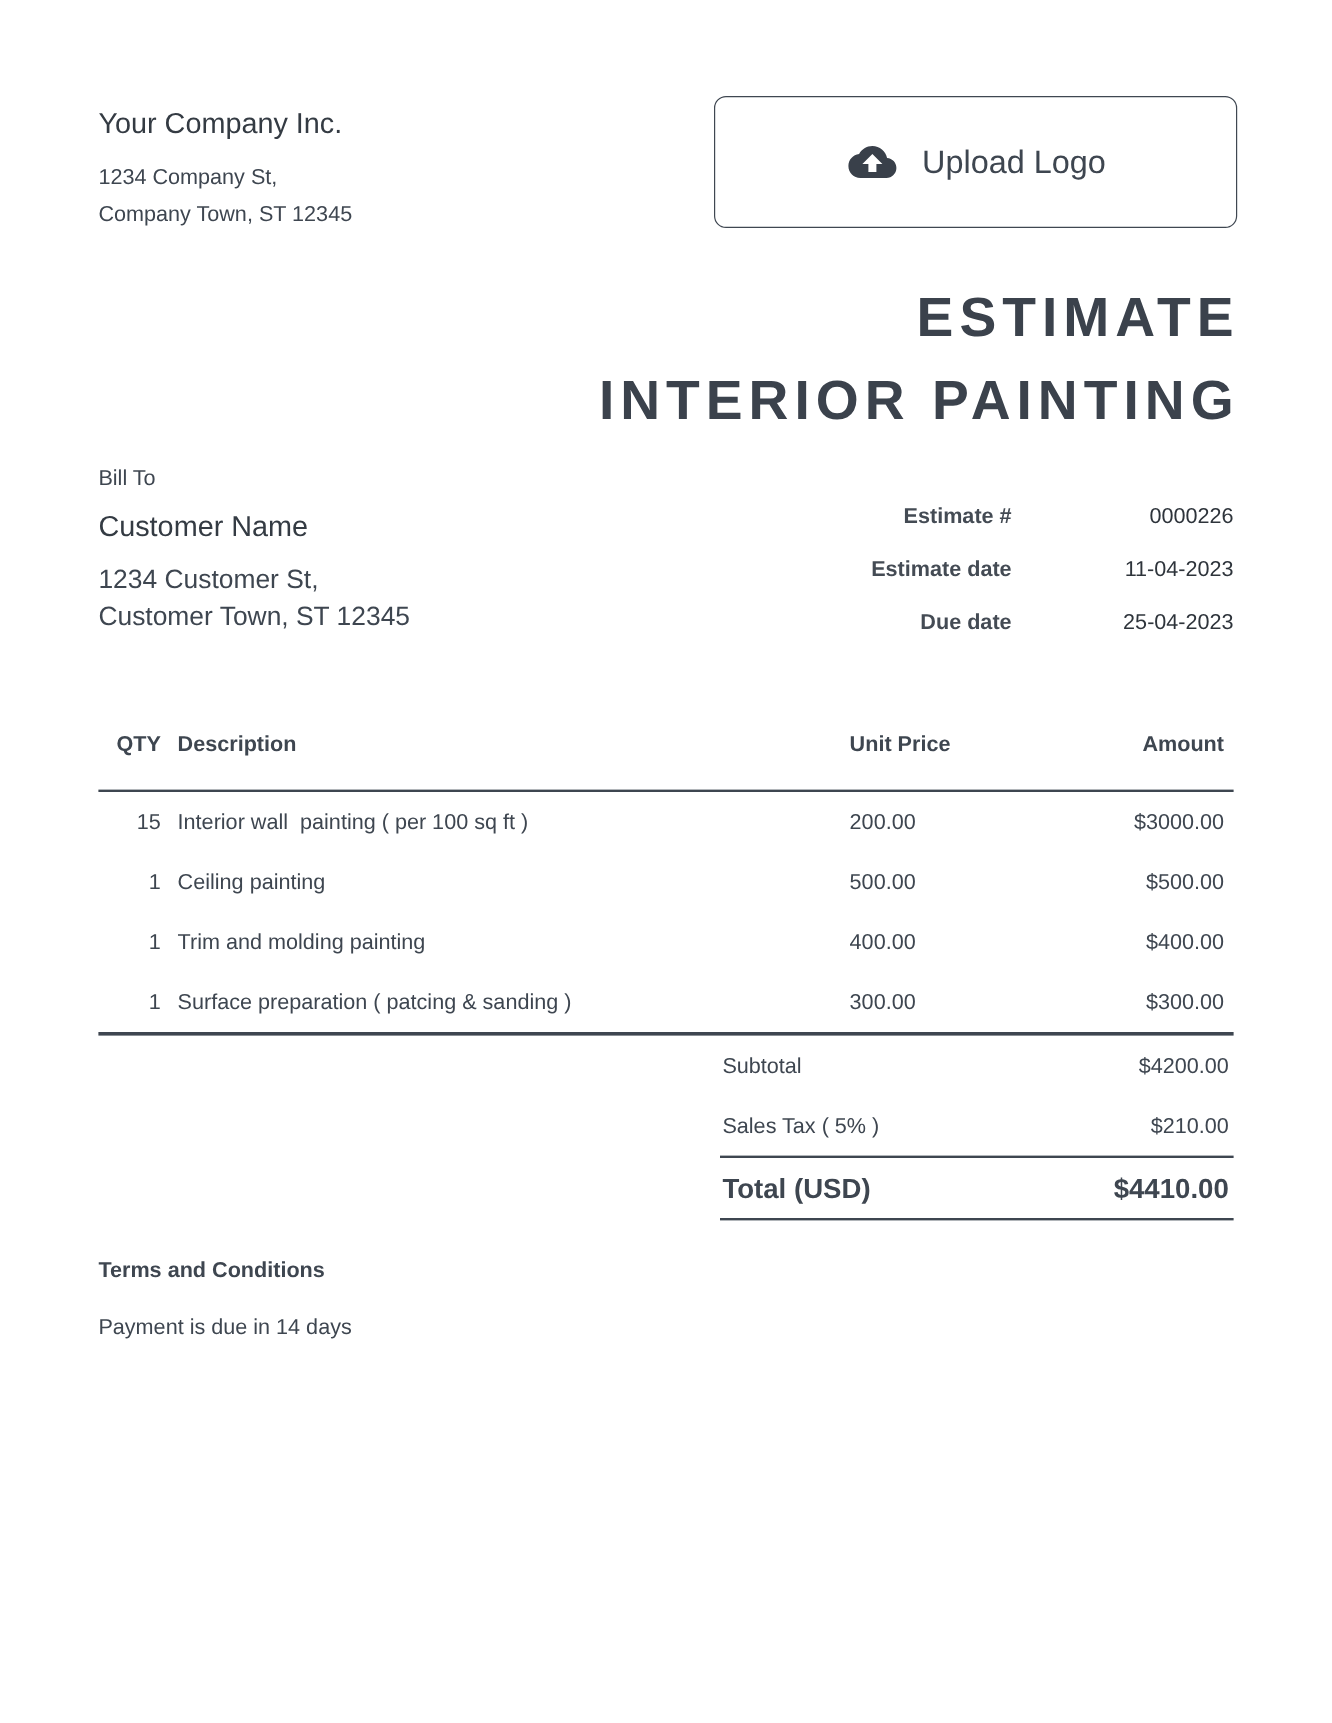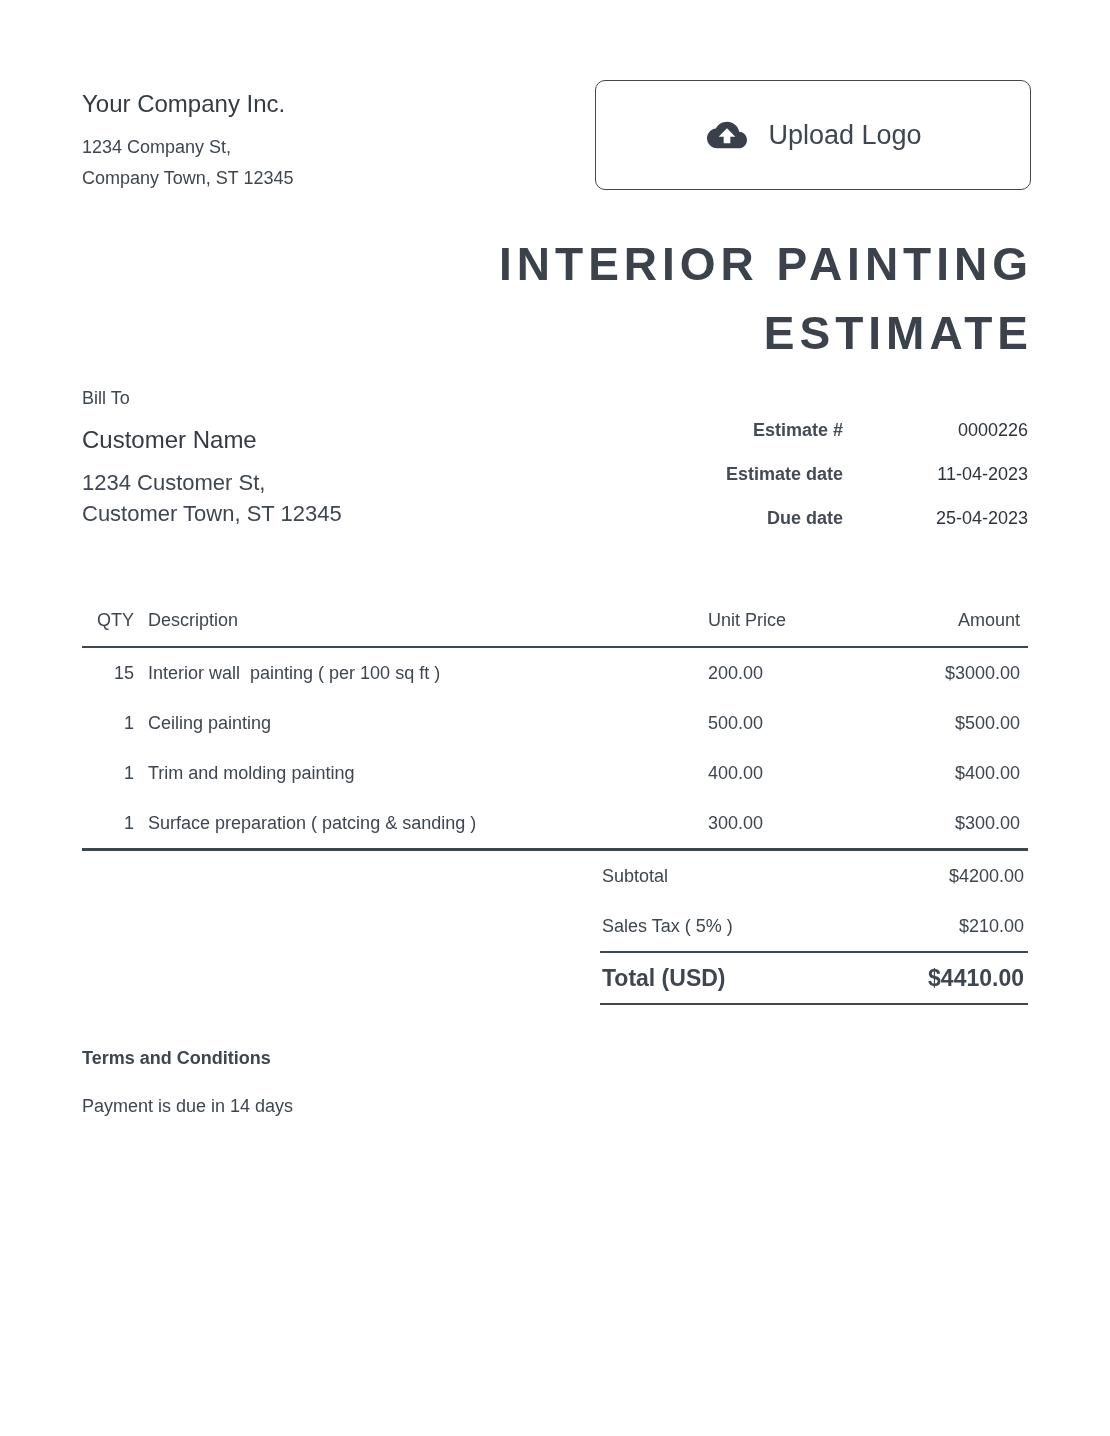--- a/index.html
+++ b/index.html
@@ -47,21 +47,21 @@
   .meta-label { flex: 1; text-align: right; font-size: 18px; font-weight: 700; color: #444b54; }
   .meta-value { width: 185px; text-align: right; font-size: 18px; color: #2e343b; }
 
   
   .items { position: absolute; left: 82px; top: 610px; width: 946px; }
   .thead, .trow {
     display: grid;
     grid-template-columns: 52px 1fr 170px 150px;
     align-items: center;
   }
-  .thead { font-size: 18px; font-weight: 400; padding-bottom: 15px; border-bottom: 2px solid #3e4650; }
+  .thead { font-size: 18px; font-weight: 700; padding-bottom: 27px; border-bottom: 2px solid #3e4650; }
   .trow { height: 50px; font-size: 18px; }
   .c-qty { text-align: right; }
   .c-desc { text-align: left; padding-left: 14px; white-space: pre-wrap; }
   .c-unit { text-align: left; }
   .c-amt { text-align: right; padding-right: 8px; }
   .thick-rule { border-top: 3px solid #3e4650; height: 0; }
 
   
   .totals { margin-left: auto; width: 428px; }
   .totals-row { display: flex; justify-content: space-between; align-items: center; height: 50px; font-size: 18px; }
@@ -96,22 +96,22 @@
   <button class="upload-btn">
     <span class="upload-icon">
       <svg width="46" height="40" viewBox="0 0 24 24" aria-hidden="true">
         <path fill="#39404a" d="M19.35 10.04C18.67 6.59 15.64 4 12 4 9.11 4 6.6 5.64 5.35 8.04 2.34 8.36 0 10.91 0 14c0 3.31 2.69 6 6 6h13c2.76 0 5-2.24 5-5 0-2.64-2.05-4.78-4.65-4.96zM14 13v4h-4v-4H7l5-5 5 5h-3z"></path>
       </svg>
     </span>
     <span>Upload Logo</span>
   </button>
 
   <h1 class="doc-title">
+    <span class="title-line">ESTIMATE</span>
     <span class="title-line">INTERIOR PAINTING</span>
-    <span class="title-line">ESTIMATE</span>
   </h1>
 
   <section class="billto">
     <div class="billto-heading">Bill To</div>
     <div class="billto-name">Customer Name</div>
     <div class="billto-addr">
       <div>1234 Customer St,</div>
       <div>Customer Town, ST 12345</div>
     </div>
   </section>

